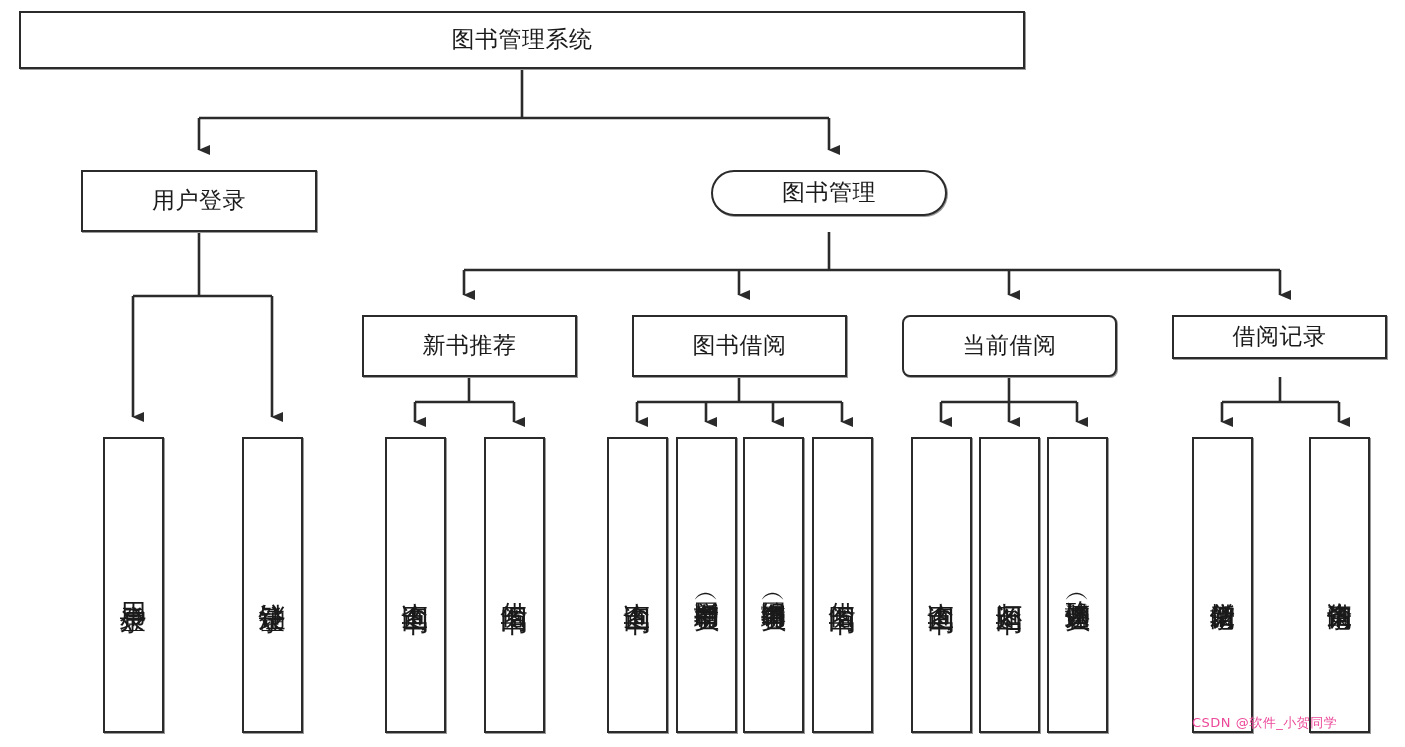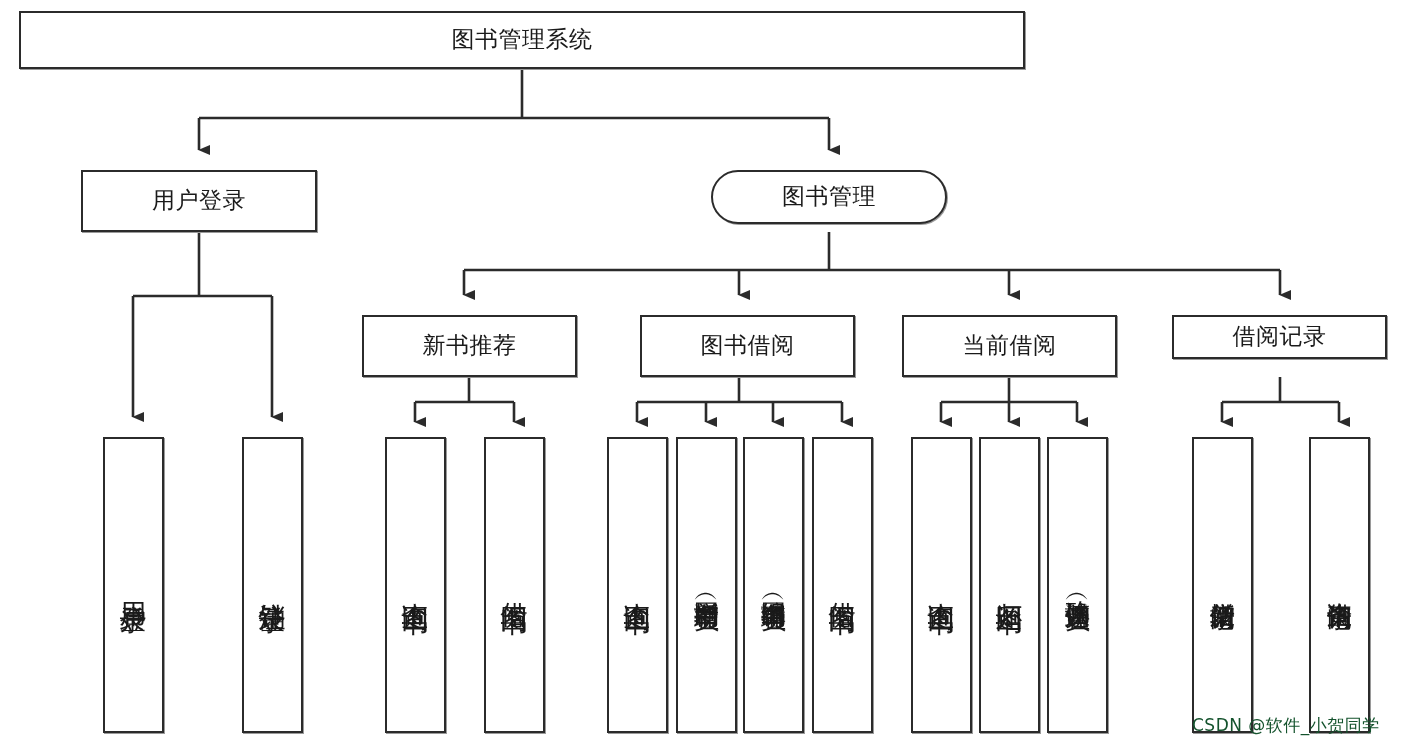--- a/index.html
+++ b/index.html
@@ -58,22 +58,22 @@
     letter-spacing: 2px;
     line-height: 1;
     white-space: nowrap;
   }
   .node.vert.narrow .label {
     font-size: 25px;
     letter-spacing: 1px;
   }
   .watermark {
     position: absolute;
-    font-size: 17px;
-    color: #14532d;
+    font-size: 13px;
+    color: #ec4899;
     white-space: nowrap;
     letter-spacing: 0.5px;
   }
 </style>
 </head>
 <body>
 
 <div id="canvas">
 
   <svg class="wires" viewBox="0 0 1405 747" xmlns="http://www.w3.org/2000/svg">
@@ -127,31 +127,31 @@
     </g>
   </svg>
 
   <div class="node horiz" style="left:19px; top:11px; width:1006px; height:58px;">
     <span class="label">图书管理系统</span>
   </div>
 
   <div class="node horiz" style="left:81px; top:170px; width:236px; height:62px;">
     <span class="label">用户登录</span>
   </div>
-  <div class="node horiz" style="left:711px; top:170px; width:236px; height:54px;border-radius:31px;">
+  <div class="node horiz" style="left:711px; top:170px; width:236px; height:46px;border-radius:31px;">
     <span class="label">图书管理</span>
   </div>
 
   <div class="node horiz" style="left:362px; top:315px; width:215px; height:62px;font-family:Liberation Serif, serif;">
     <span class="label">新书推荐</span>
   </div>
-  <div class="node horiz" style="left:632px; top:315px; width:215px; height:62px;margin-left:8px;">
+  <div class="node horiz" style="left:632px; top:315px; width:215px; height:62px;">
     <span class="label">图书借阅</span>
   </div>
-  <div class="node horiz" style="left:902px; top:315px; width:215px; height:62px;">
+  <div class="node horiz" style="left:902px; top:315px; width:215px; height:62px;border-radius:8px;">
     <span class="label">当前借阅</span>
   </div>
   <div class="node horiz" style="left:1172px; top:315px; width:215px; height:44px;">
     <span class="label">借阅记录</span>
   </div>
 
   <div class="node vert" style="left:103px; top:437px; width:61px; height:296px;">
     <span class="label">用户登录</span>
   </div>
   <div class="node vert" style="left:242px; top:437px; width:61px; height:296px;">

